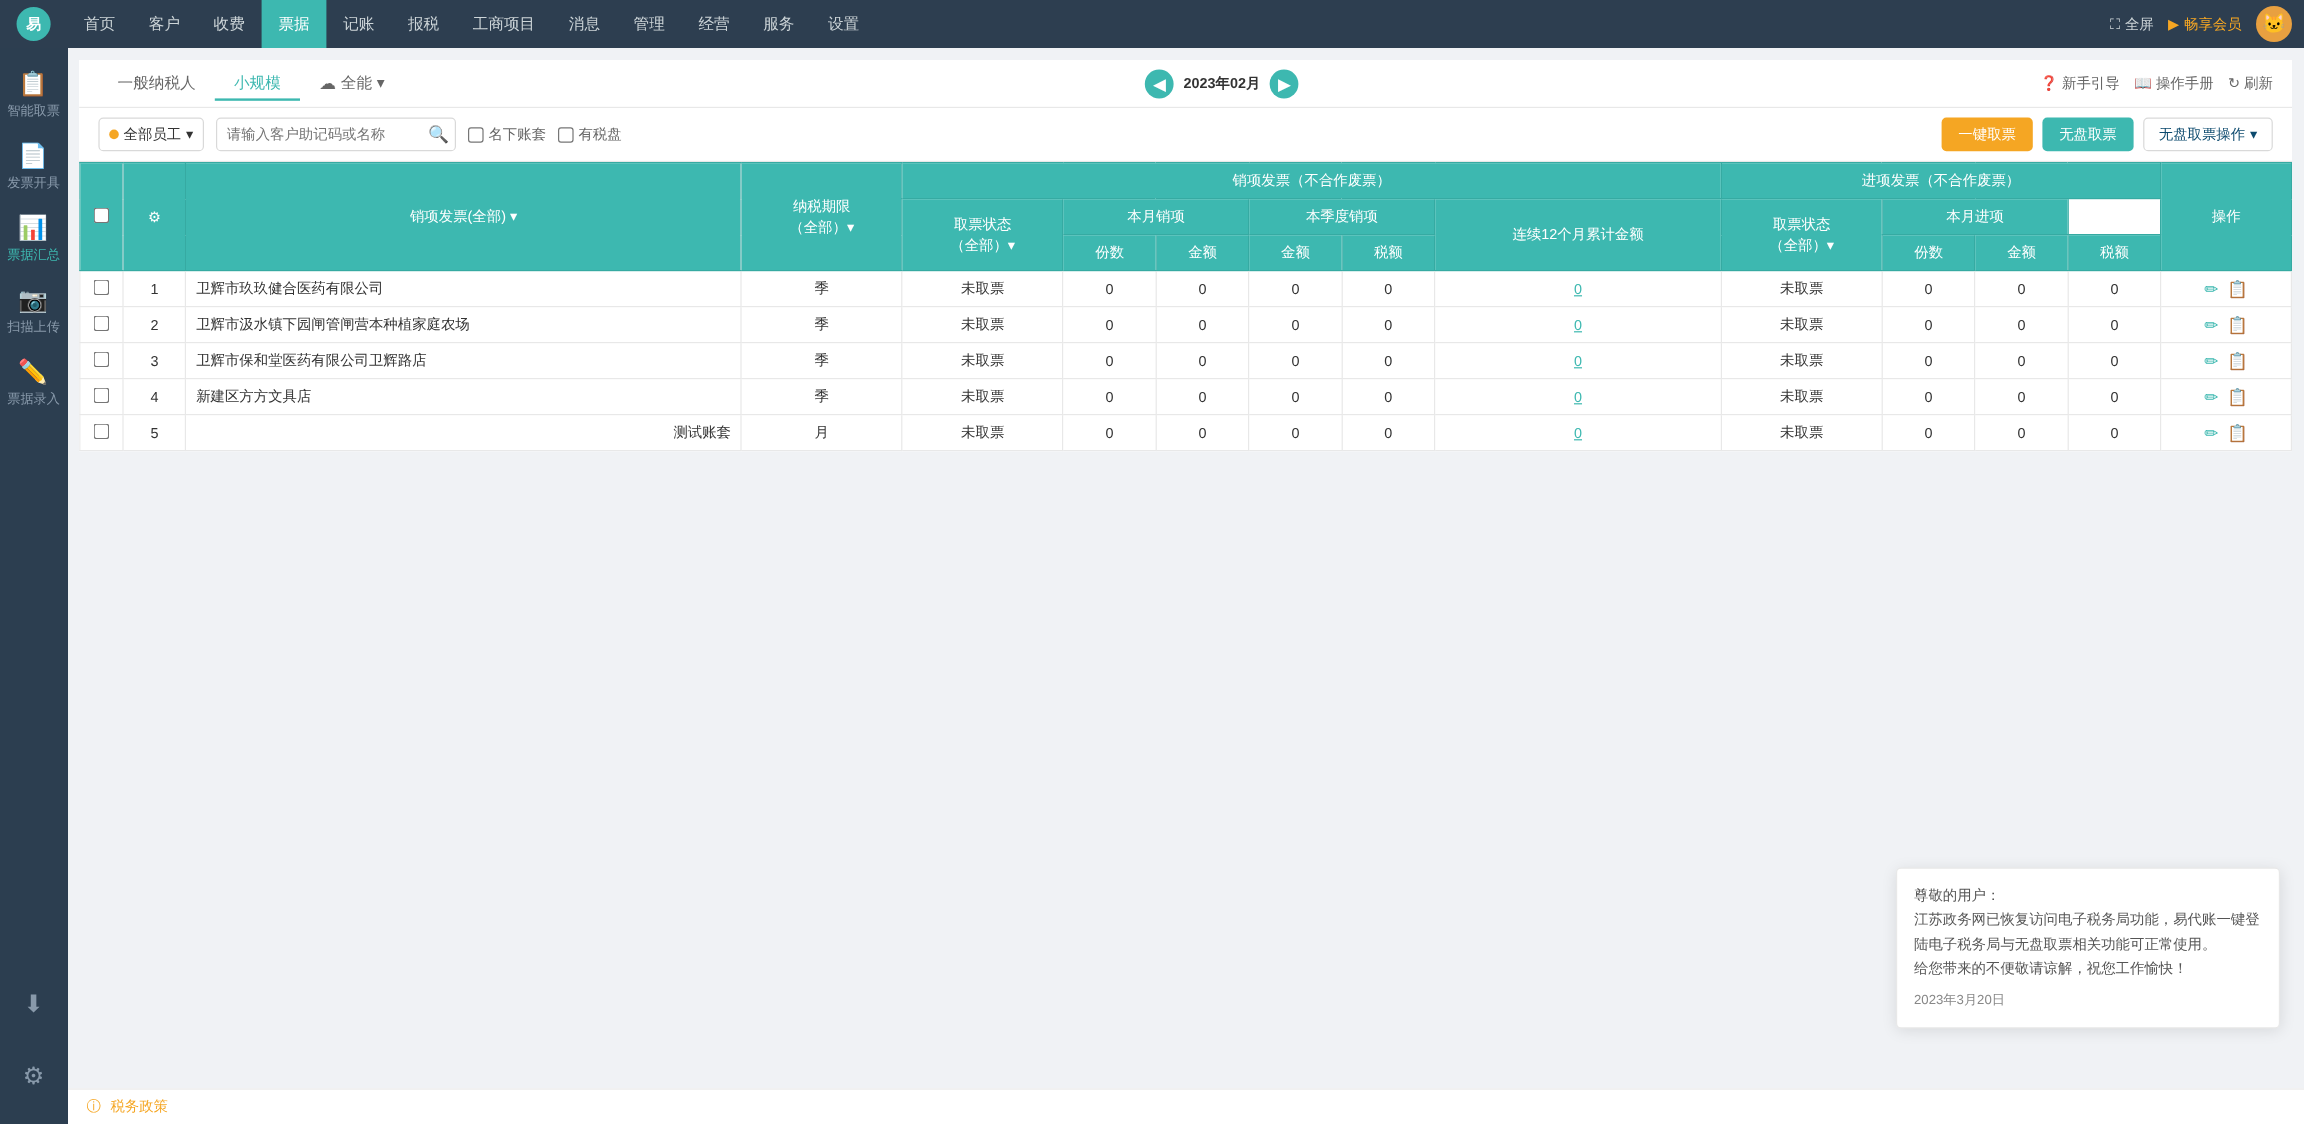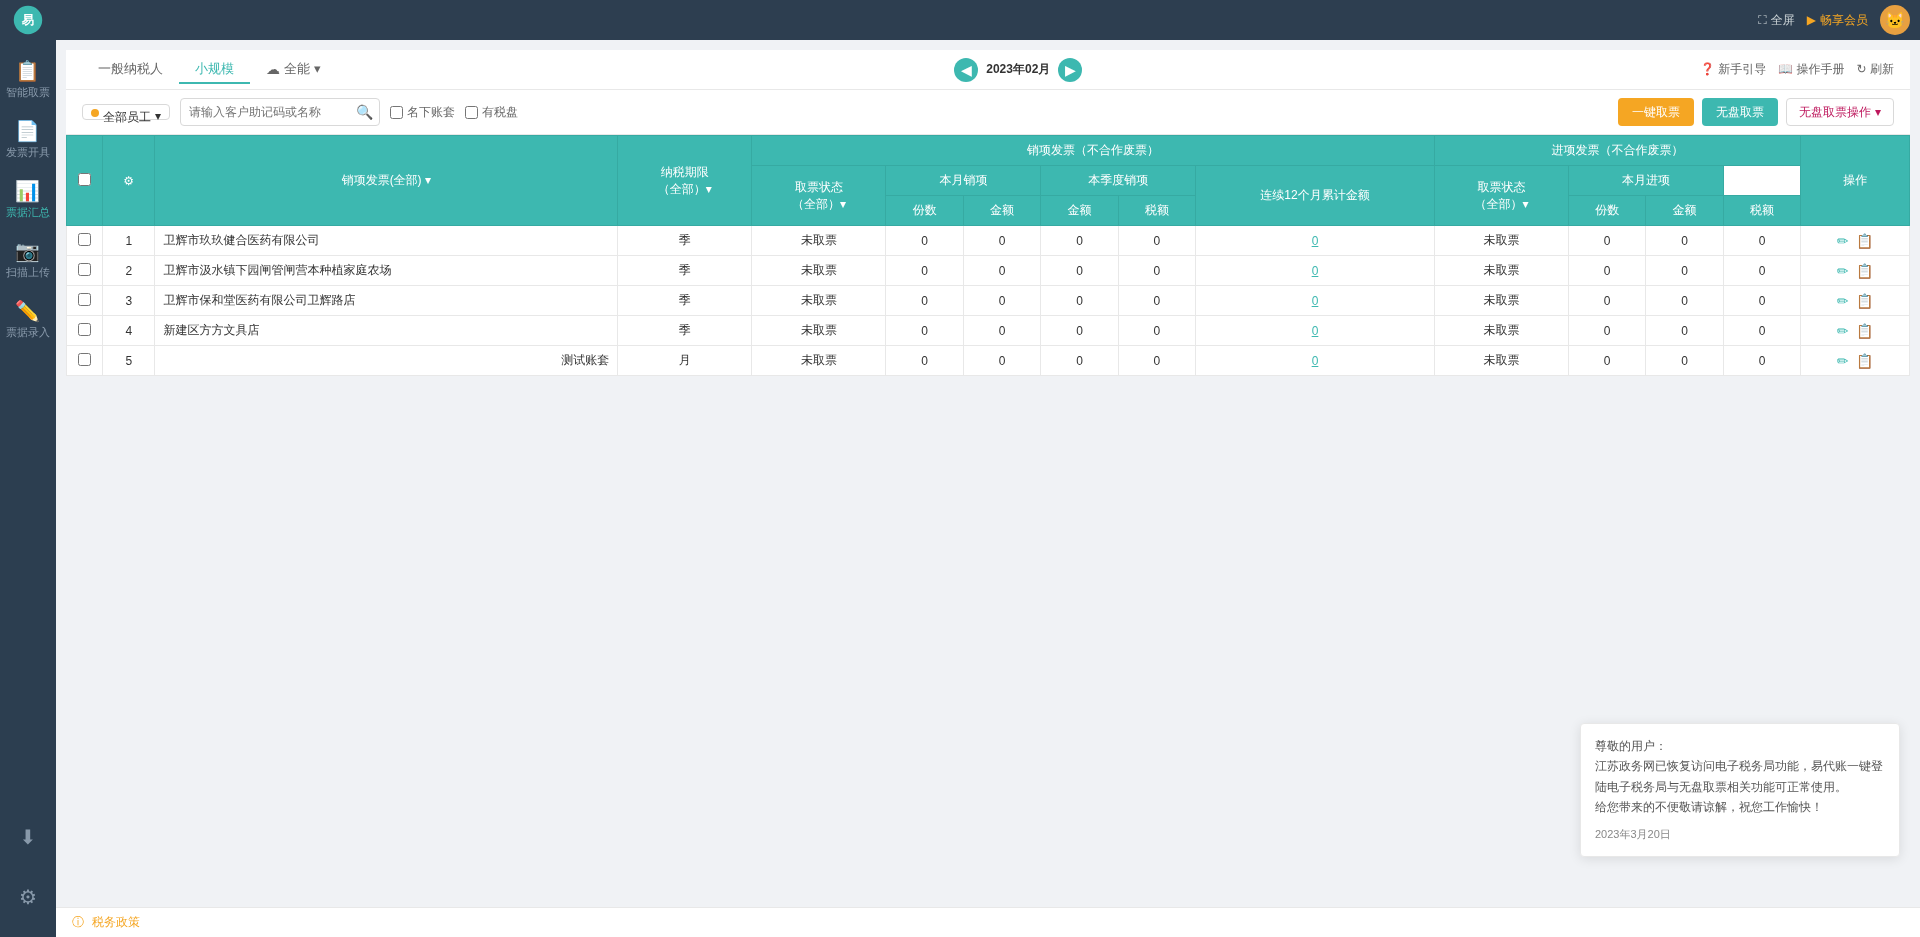--- a/index.html
+++ b/index.html
@@ -187,22 +187,23 @@
       display: flex;
       align-items: center;
       gap: 10px;
       border-bottom: 1px solid #e8e8e8;
     }
     .filter-select {
       border: 1px solid #d9d9d9;
       border-radius: 4px;
       padding: 4px 8px;
       font-size: 12px;
-      height: 16px;
-      display: flex;
+      height: 28px;
+      display: flex;
+      align-items: center;
       gap: 4px;
       cursor: pointer;
       background: #fff;
       color: #333;
     }
     .filter-select .dot {
       width: 8px;
       height: 8px;
       border-radius: 50%;
       background: #f5a623;
@@ -263,21 +264,21 @@
       border: none;
       border-radius: 4px;
       padding: 0 14px;
       height: 28px;
       font-size: 12px;
       cursor: pointer;
       white-space: nowrap;
     }
     .btn-dropdown {
       background: #fff;
-      color: #be185d;
+      color: #0c4a6e;
       border: 1px solid #d9d9d9;
       border-radius: 4px;
       padding: 0 12px;
       height: 28px;
       font-size: 12px;
       cursor: pointer;
       display: flex;
       align-items: center;
       gap: 4px;
       white-space: nowrap;
@@ -385,20 +386,34 @@
   </style>
 </head>
 <body>
 
 <nav class="top-nav">
   <div class="logo">
     <svg viewBox="0 0 36 36" fill="none">
       <circle cx="18" cy="18" r="16" fill="#3db8b0"></circle>
       <text x="18" y="23" text-anchor="middle" fill="white" font-size="14" font-weight="bold">易</text>
     </svg>
+  </div>
+  <div class="top-nav-items">
+    <div class="top-nav-item">首页</div>
+    <div class="top-nav-item">客户</div>
+    <div class="top-nav-item">收费</div>
+    <div class="top-nav-item active">票据</div>
+    <div class="top-nav-item">记账</div>
+    <div class="top-nav-item">报税</div>
+    <div class="top-nav-item">工商项目</div>
+    <div class="top-nav-item">消息</div>
+    <div class="top-nav-item">管理</div>
+    <div class="top-nav-item">经营</div>
+    <div class="top-nav-item">服务</div>
+    <div class="top-nav-item">设置</div>
   </div>
   <div class="top-nav-right">
     <div class="top-nav-right-btn">
       <span>⛶</span>
       <span>全屏</span>
     </div>
     <div class="top-nav-right-btn" style="color:#f5a623;">
       <span>▶</span>
       <span>畅享会员</span>
     </div>

